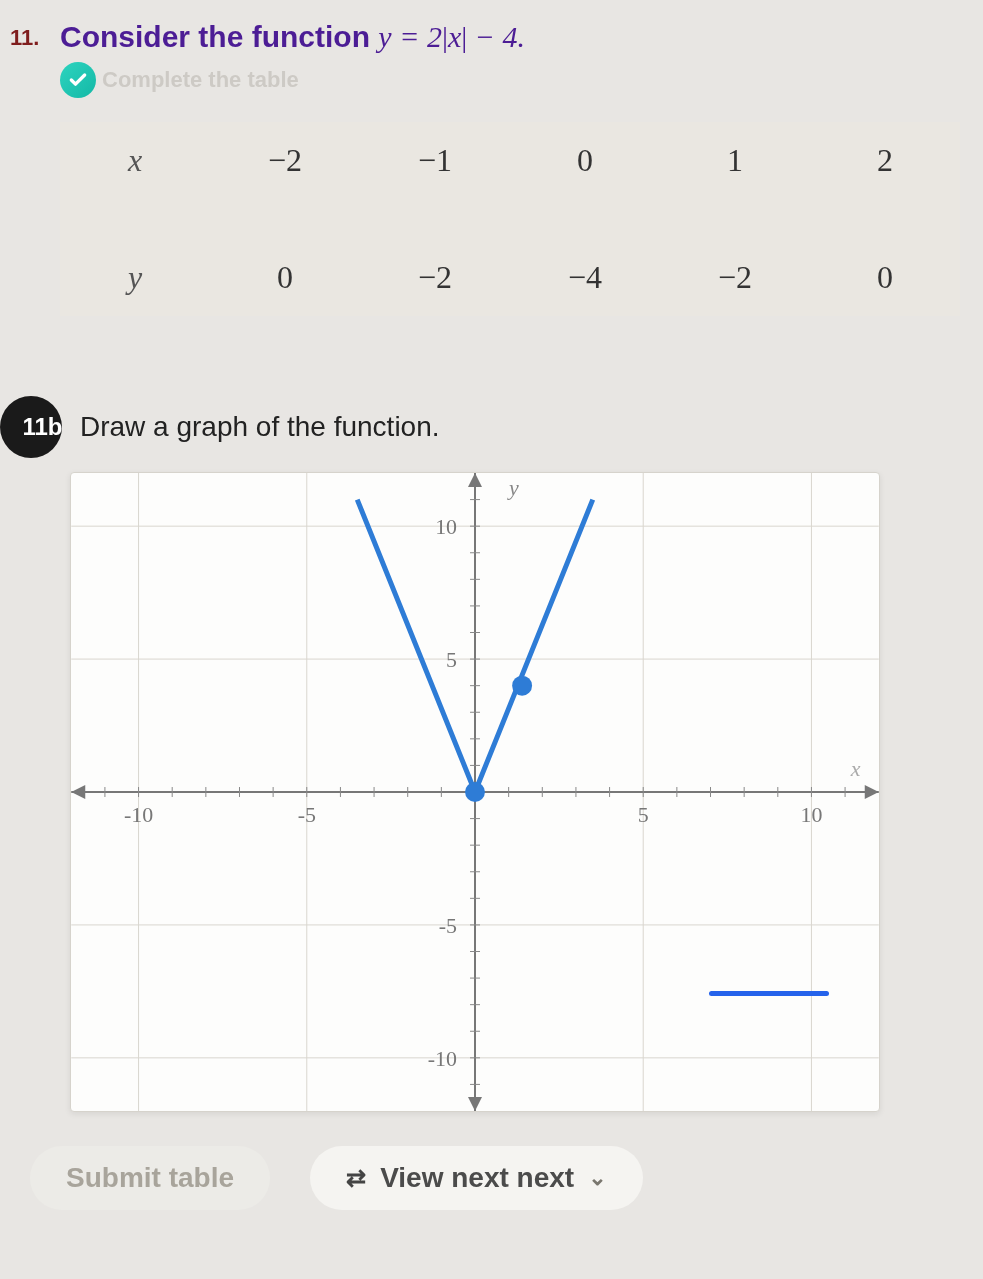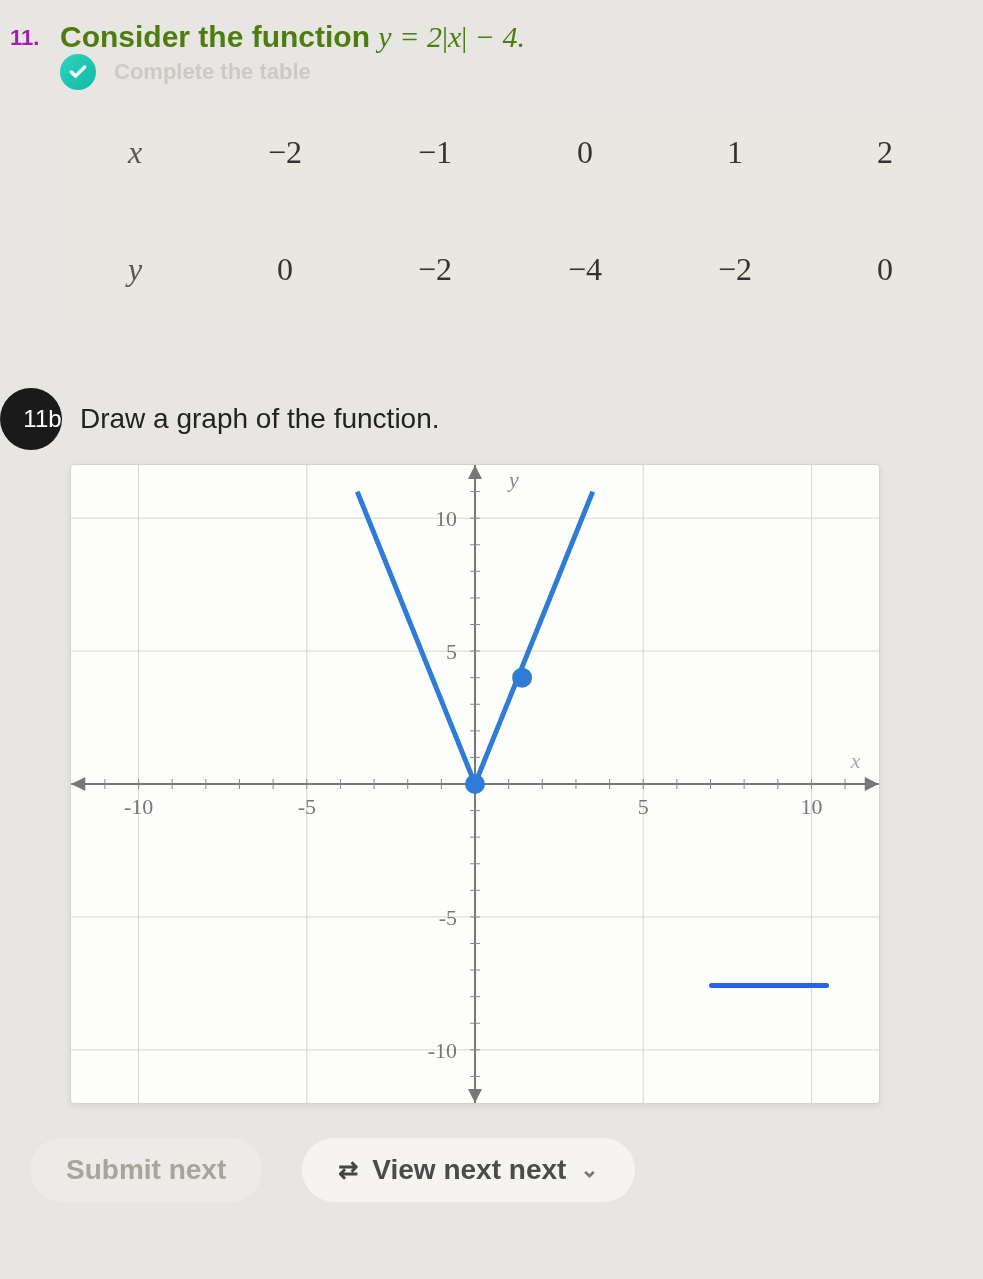--- a/index.html
+++ b/index.html
@@ -14,37 +14,38 @@
     padding: 20px 10px 20px 60px;
     position: relative;
     height: 100%;
   }
   .qnum-main {
     position: absolute;
     left: 10px;
     top: 25px;
     font-weight: bold;
     font-size: 22px;
-    color: #a21caf;
+    color: #7f1d1d;
     text-align: center;
   }
   .question-text {
     font-size: 30px;
     font-weight: bold;
-    color: #4d7c0f;
+    color: #4c1d95;
+    margin-bottom: 8px;
   }
   .question-text .math {
     font-family: Georgia, 'Times New Roman', serif;
     font-style: italic;
     font-weight: normal;
   }
   .subline {
     display: flex;
     align-items: center;
-    gap: 18px;
+    gap: 6px;
     margin-bottom: 24px;
   }
   .check-badge {
     width: 36px;
     height: 36px;
     border-radius: 50%;
     background: linear-gradient(135deg, #2dd4bf, #14b8a6);
     display: flex;
     align-items: center;
     justify-content: center;
@@ -82,21 +83,21 @@
     gap: 18px;
     margin-top: 80px;
     margin-bottom: 14px;
   }
   .part-badge {
     width: 62px;
     height: 62px;
     border-radius: 50%;
     background: #1a1a1a;
     color: #fff;
-    font-weight: normal;
+    font-weight: bold;
     font-size: 24px;
     display: flex;
     align-items: center;
     justify-content: center;
     margin-left: -60px;
     flex-shrink: 0;
     padding-left: 23px;
   }
   .part-title {
     font-size: 28px;
@@ -285,20 +286,20 @@
         <text x="439" y="22" font-size="22" font-family="Georgia,serif" font-style="italic" fill="#888">y</text>
         <text x="782" y="304" font-size="22" font-family="Georgia,serif" font-style="italic" fill="#aaa">x</text>
         <path d="M286.875 26.66666666666663 L405 320 L523.125 26.66666666666663 " stroke="#2e7cd6" stroke-width="5" fill="none" stroke-linejoin="round"></path>
         <circle cx="405" cy="320" r="10" fill="#2e7cd6"></circle>
         <circle cx="452.25" cy="213.33333333333337" r="10" fill="#2e7cd6"></circle>
       </svg>
     <div class="underline-accent"></div>
   </div>
 
   <div class="button-row">
-    <button class="submit-btn">Submit next</button>
+    <button class="submit-btn">Submit table</button>
     <button class="view-next-btn">
       <span class="swap-icon">⇄</span>
       <span>View next next</span>
       <span class="chev-icon">⌄</span>
     </button>
   </div>
 </div>
 
 </body></html>

